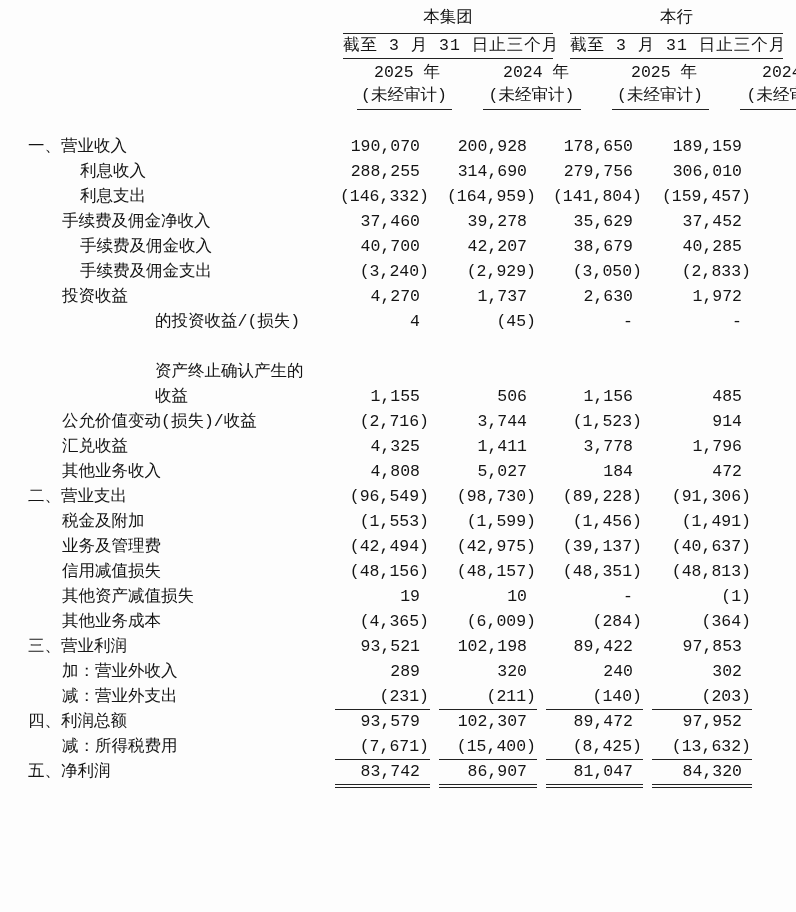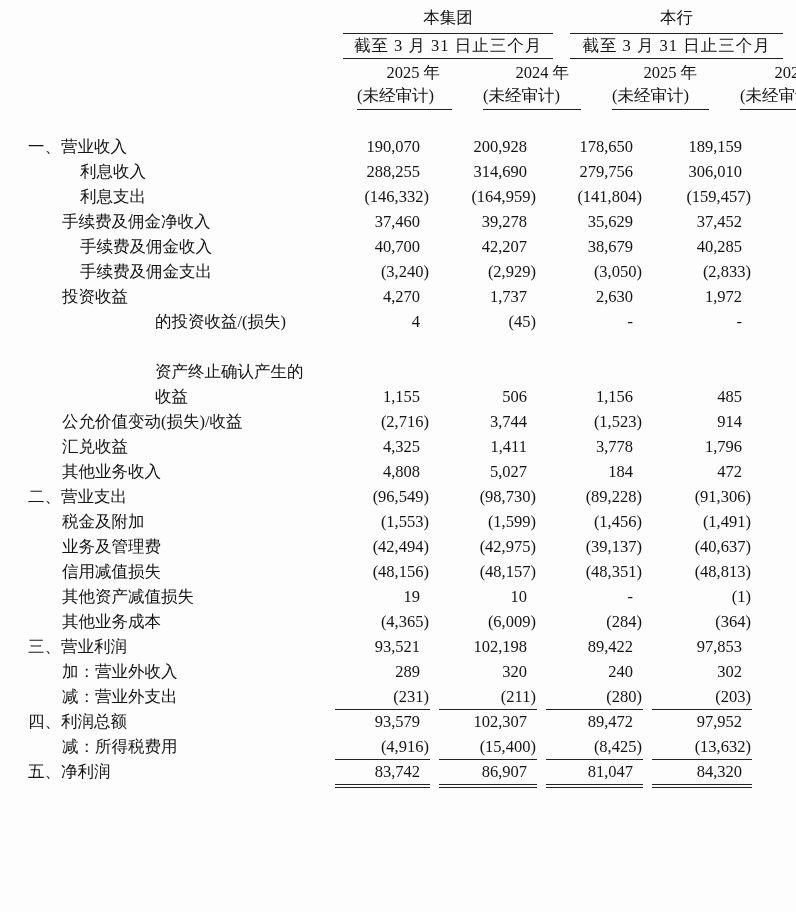--- a/index.html
+++ b/index.html
@@ -13,20 +13,21 @@
   body {
     font-family: "Liberation Serif", "DejaVu Serif", serif;
     font-size: 16.5px;
     color: #141414;
   }
   .sheet {
     box-sizing: border-box;
     width: 744px;
     height: 912px;
     padding: 5px 13px 11px 28px;
+    font-family: Liberation Mono, monospace;
   }
   
   .row-groups {
     display: grid;
     grid-template-columns: 298px 210px 213px;
     column-gap: 17px;
     align-items: end;
   }
   .grp {
     text-align: center;
@@ -49,21 +50,21 @@
     align-items: end;
   }
   .yr {
     text-align: right;
     padding-right: 12px;
     height: 25px;
     line-height: 27px;
     white-space: nowrap;
   }
   .nt {
-    text-align: left;
+    text-align: center;
     padding-right: 1px;
     height: 25px;
     line-height: 24px;
     border-bottom: 1px solid #222;
     white-space: nowrap;
   }
   
   .tbody { margin-top: 24px; }
   .row {
     display: grid;
@@ -309,35 +310,35 @@
     <div class="num pr">289</div>
     <div class="num pr">320</div>
     <div class="num pr">240</div>
     <div class="num pr">302</div>
   </div>
 
   <div class="row">
     <div class="lbl ind-1">减：营业外支出</div>
     <div class="num pp ul-single">(231)</div>
     <div class="num pp ul-single">(211)</div>
-    <div class="num pp ul-single">(280)</div>
+    <div class="num pp ul-single">(140)</div>
     <div class="num pp ul-single">(203)</div>
   </div>
 
   <div class="row section-start">
     <div class="lbl ind-0">四、利润总额</div>
     <div class="num pr">93,579</div>
     <div class="num pr">102,307</div>
     <div class="num pr">89,472</div>
     <div class="num pr">97,952</div>
   </div>
 
   <div class="row">
     <div class="lbl ind-1">减：所得税费用</div>
-    <div class="num pp ul-single">(4,916)</div>
+    <div class="num pp ul-single">(7,671)</div>
     <div class="num pp ul-single">(15,400)</div>
     <div class="num pp ul-single">(8,425)</div>
     <div class="num pp ul-single">(13,632)</div>
   </div>
 
   <div class="row section-start">
     <div class="lbl ind-0">五、净利润</div>
     <div class="num pr ul-double">83,742</div>
     <div class="num pr ul-double">86,907</div>
     <div class="num pr ul-double">81,047</div>

